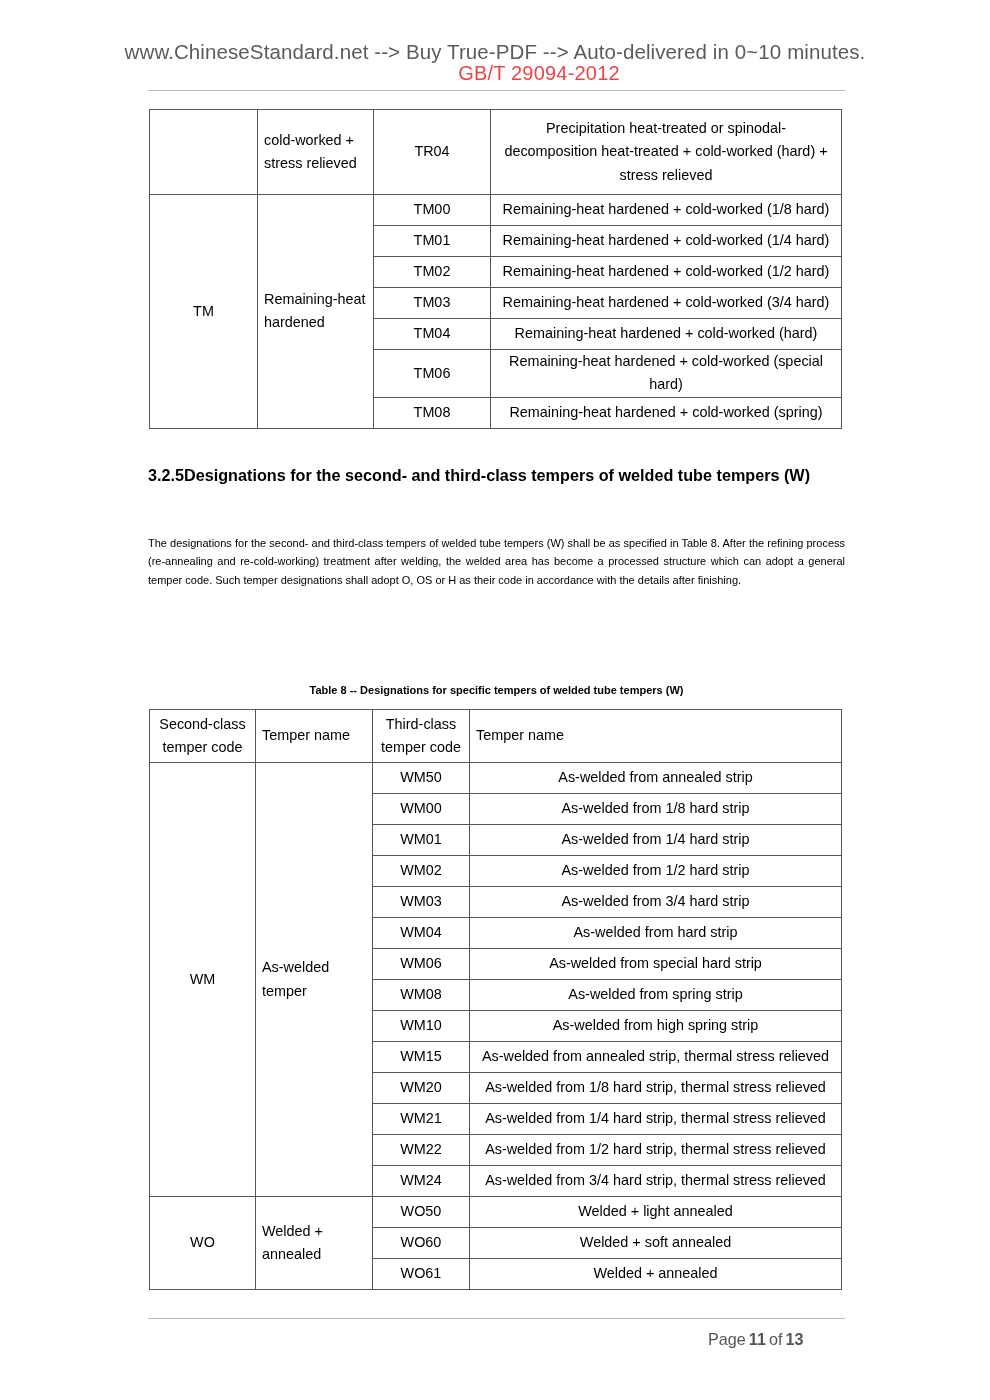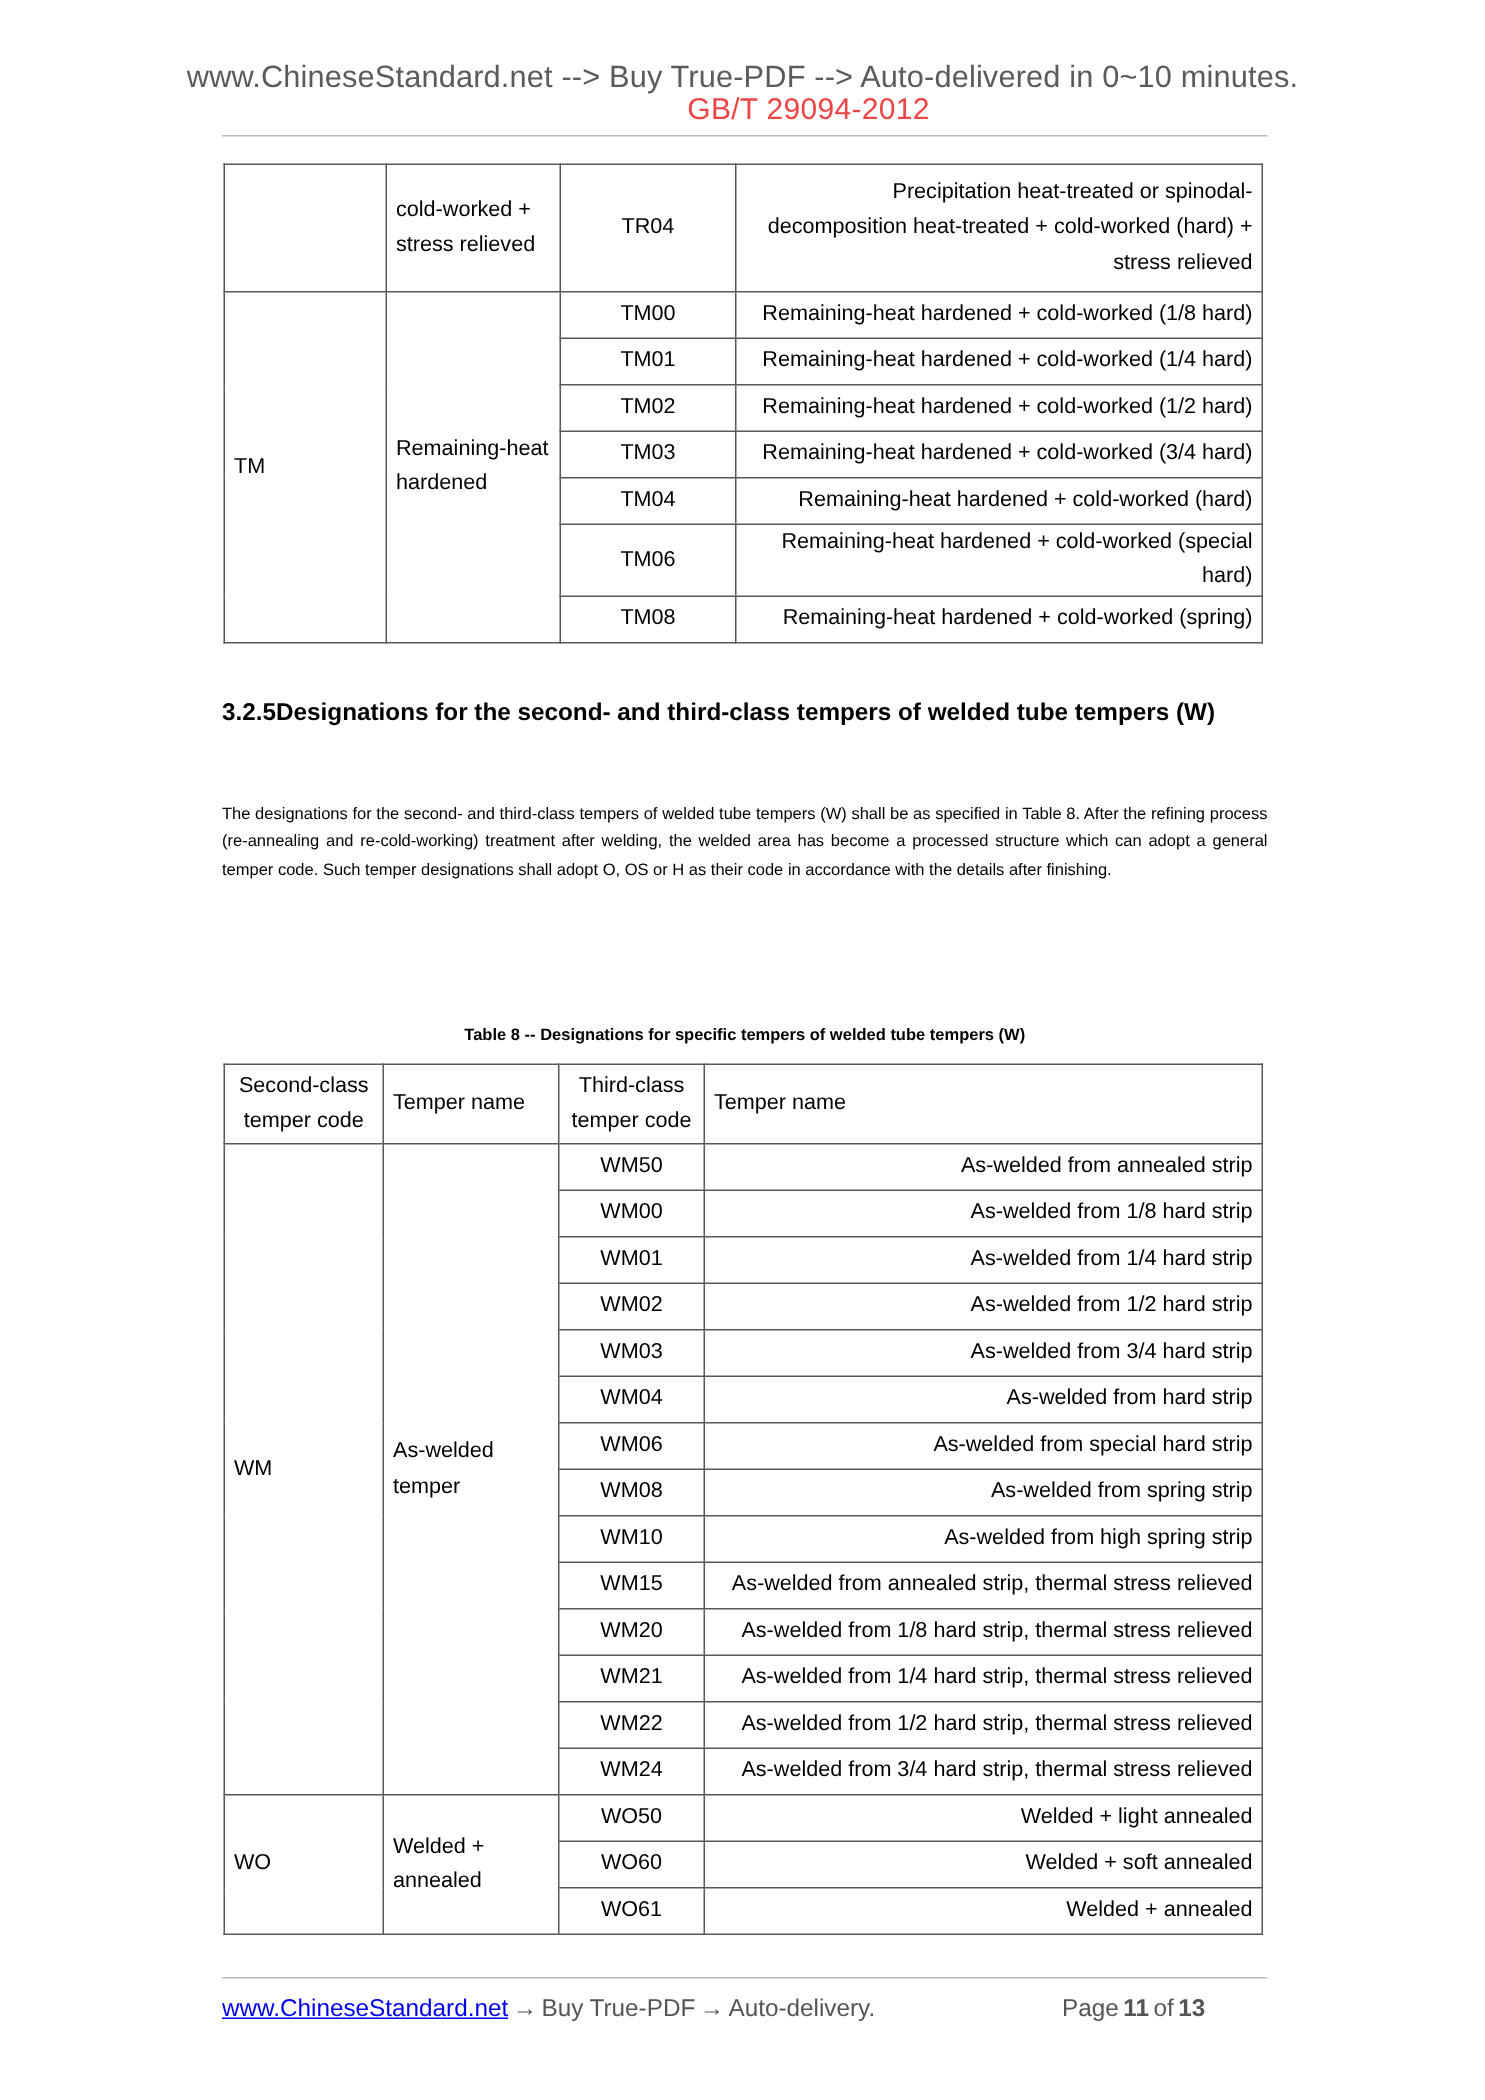--- a/index.html
+++ b/index.html
@@ -65,22 +65,22 @@
   }
   table.doc td, table.doc th {
     border: 1px solid #585858;
     padding: 0 6px;
     vertical-align: middle;
     font-weight: normal;
     line-height: 1.62;
   }
   td.c-code, th.c-code { text-align: center; }
   td.c-name, th.c-name { text-align: left; }
-  td.c-desc { text-align: right; padding-left: 7px; }
-  td.c-grp { }
+  td.c-desc { text-align: center; padding-left: 7px; }
+  td.c-grp { text-align: center; }
 
   
   #table-temper-tm {
     left: 149px;
     top: 109px;
     width: 692px;
   }
   .w-col1 { width: 108px; }
   .w-col2 { width: 116px; }
   .w-col3 { width: 117px; }
@@ -338,17 +338,16 @@
       </tr>
       <tr class="row-h">
         <td class="c-code">WO61</td>
         <td class="c-desc">Welded + annealed</td>
       </tr>
     </tbody>
   </table>
 
   <div class="rule rule-bottom"></div>
   <div class="footer">
-    <span class="left-part"><a class="site-link" href="#">www.ChineseStandard.net</a><span class="arrow">→</span><span>Buy True-PDF</span><span class="arrow">→</span><span>Auto-delivery.</span></span>
     <span class="pager"><span>Page</span><span class="pg-num">11</span><span>of</span><span class="pg-num">13</span></span>
   </div>
 
 </div>
 
 </body></html>

